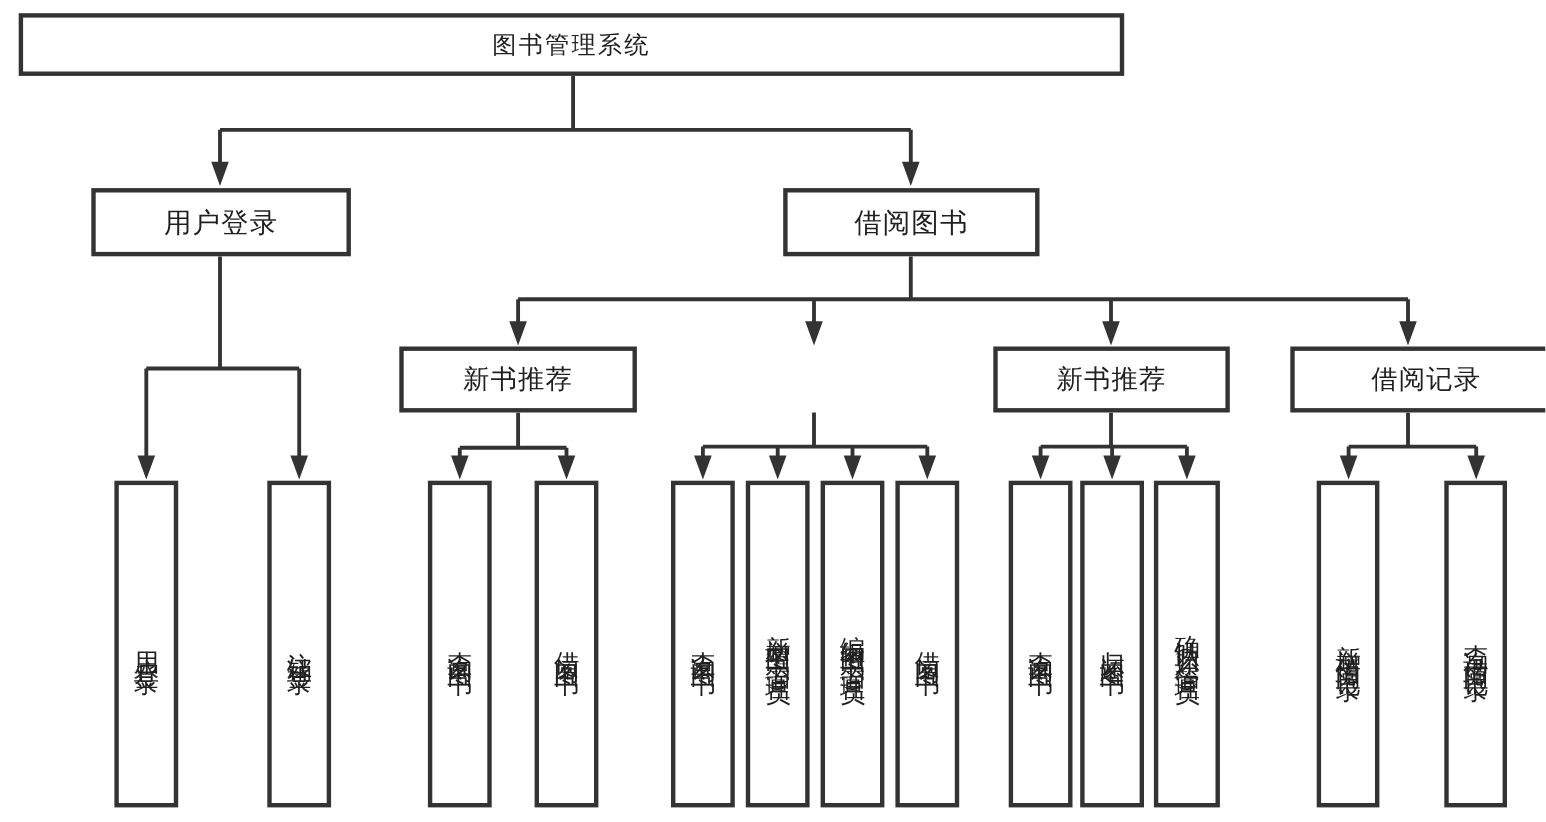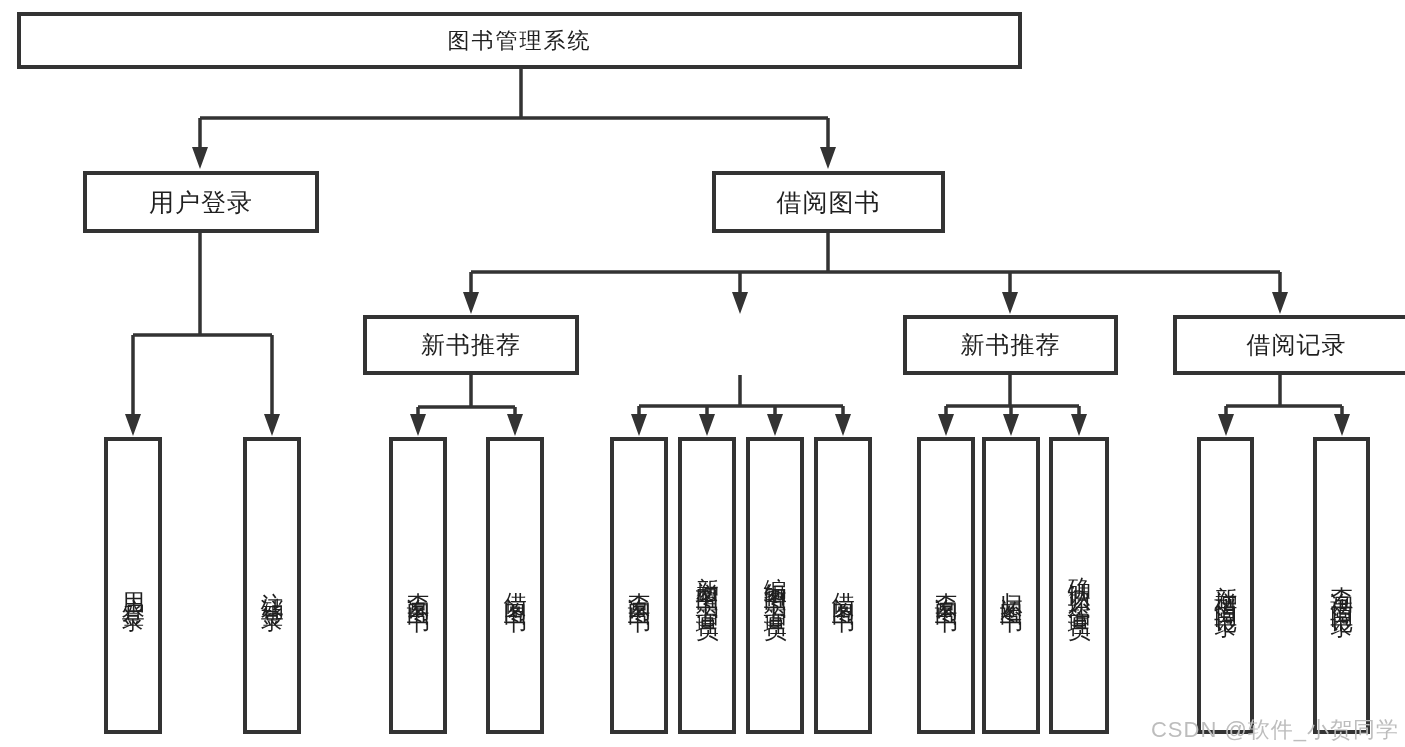--- a/index.html
+++ b/index.html
@@ -91,14 +91,13 @@
   <div class="box leaf" style="left:746px;top:437px;width:58px;height:297px;">编辑图书（管理员）</div>
   <div class="box leaf" style="left:814px;top:437px;width:58px;height:297px;">借阅图书</div>
 
   <div class="box leaf" style="left:917px;top:437px;width:58px;height:297px;">查询图书</div>
   <div class="box leaf" style="left:982px;top:437px;width:58px;height:297px;">归还图书</div>
   <div class="box leaf" style="left:1049px;top:437px;width:60px;height:297px;">确认归还（管理员）</div>
 
   <div class="box leaf" style="left:1197px;top:437px;width:57px;height:297px;">新增借阅记录</div>
   <div class="box leaf" style="left:1313px;top:437px;width:57px;height:297px;">查询借阅记录</div>
 
-  <div class="watermark">CSDN @软件_小贺同学</div>
 </div>
 
 </body></html>

